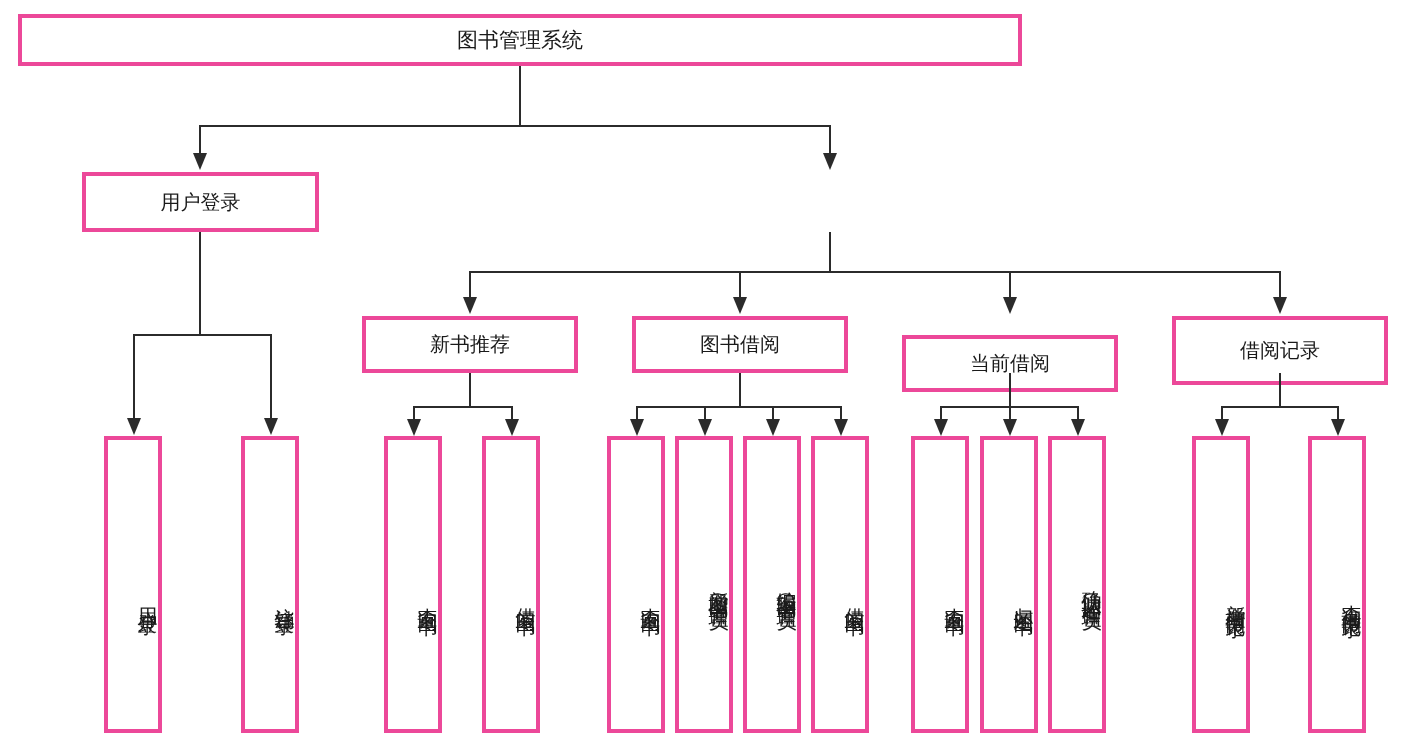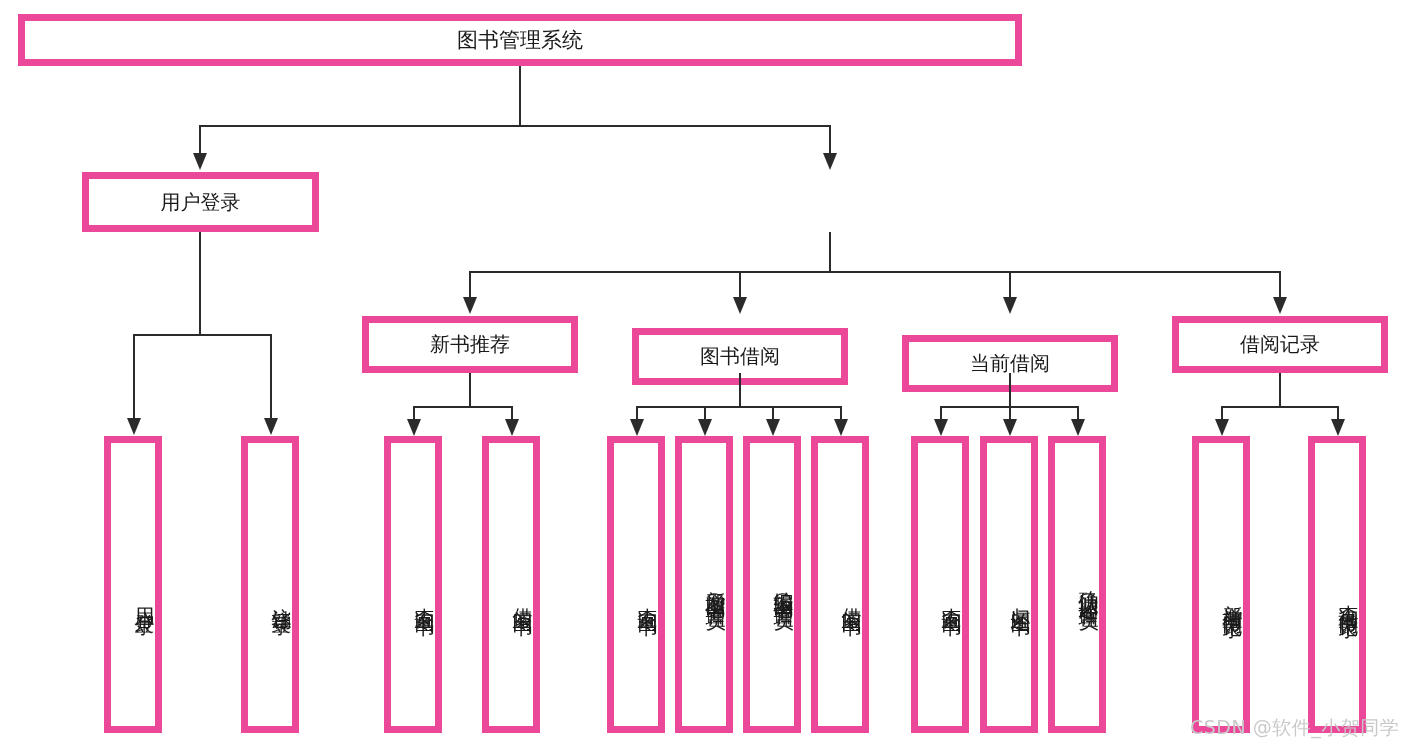--- a/index.html
+++ b/index.html
@@ -13,21 +13,21 @@
   #canvas {
     position: relative;
     width: 1405px;
     height: 747px;
     background: #ffffff;
     overflow: hidden;
   }
   .node {
     position: absolute;
     box-sizing: border-box;
-    border: 7px solid #ec4899;
+    border: 4px solid #ec4899;
     background: #ffffff;
     display: flex;
     align-items: center;
     justify-content: center;
     color: #1a1a1a;
   }
   .node.root {
     font-size: 21px;
   }
   .node.lvl1 {
@@ -110,27 +110,27 @@
   <div class="vline" style="left:739px; top:271px; height:26px;"></div>
   <div class="arrow" style="left:733px; top:297px;"></div>
   <div class="vline" style="left:1009px; top:271px; height:26px;"></div>
   <div class="arrow" style="left:1003px; top:297px;"></div>
   <div class="vline" style="left:1279px; top:271px; height:26px;"></div>
   <div class="arrow" style="left:1273px; top:297px;"></div>
 
   <div class="node lvl2" style="left:362px; top:316px; width:216px; height:57px;">
     <span>新书推荐</span>
   </div>
-  <div class="node lvl2" style="left:632px; top:316px; width:216px; height:57px;margin-top:12px;">
+  <div class="node lvl2" style="left:632px; top:316px; width:216px; height:57px;">
     <span>图书借阅</span>
   </div>
   <div class="node lvl2" style="left:902px; top:335px; width:216px; height:57px;">
     <span>当前借阅</span>
   </div>
-  <div class="node lvl2" style="left:1172px; top:316px; width:216px; height:57px;">
+  <div class="node lvl2" style="left:1172px; top:316px; width:216px; height:69px;">
     <span>借阅记录</span>
   </div>
 
   <div class="vline" style="left:469px; top:373px; height:33px;"></div>
   <div class="hline" style="left:413px; top:406px; width:99px;"></div>
   <div class="vline" style="left:413px; top:406px; height:13px;"></div>
   <div class="arrow" style="left:407px; top:419px;"></div>
   <div class="vline" style="left:511px; top:406px; height:13px;"></div>
   <div class="arrow" style="left:505px; top:419px;"></div>
 
@@ -198,17 +198,14 @@
     <span class="leaf-text">确认归还（管理员）</span>
   </div>
 
   <div class="node leaf" style="left:1192px; top:436px; width:58px; height:297px;">
     <span class="leaf-text">新增借阅记录</span>
   </div>
   <div class="node leaf" style="left:1308px; top:436px; width:58px; height:297px;">
     <span class="leaf-text">查询借阅记录</span>
   </div>
 
-  <div class="watermark" style="left:1190px; top:715px;">
-    <span>CSDN @软件_小贺同学</span>
-  </div>
 
 </div>
 
 </body></html>

